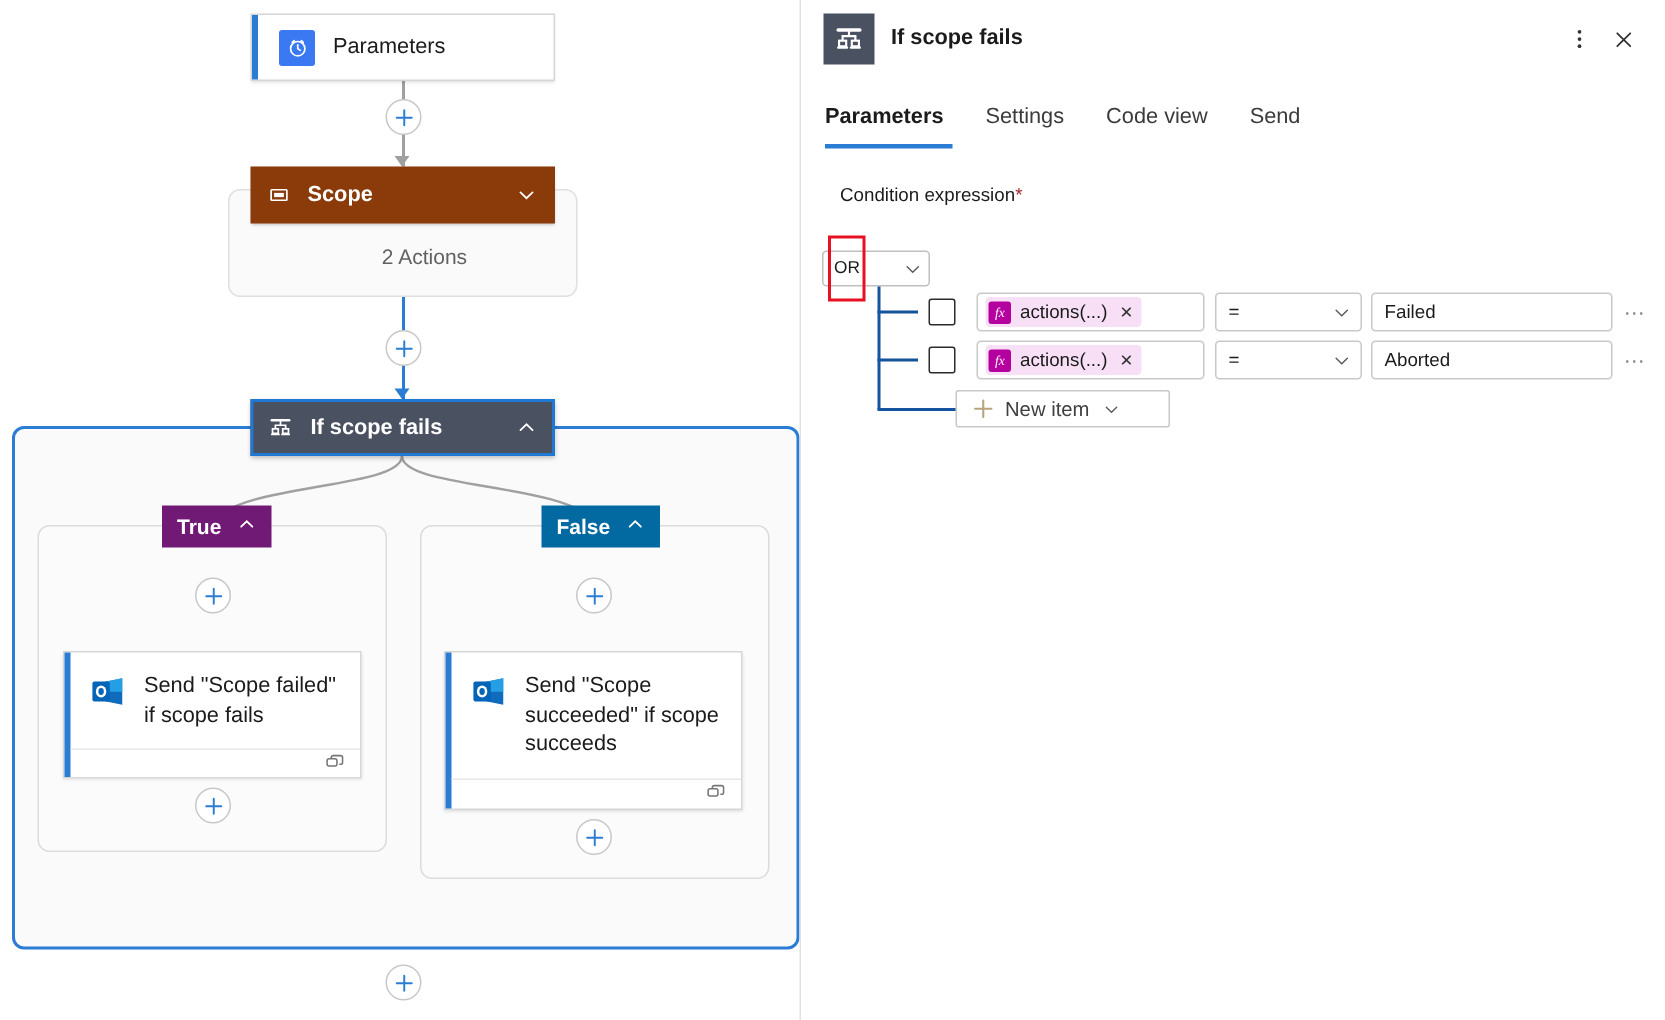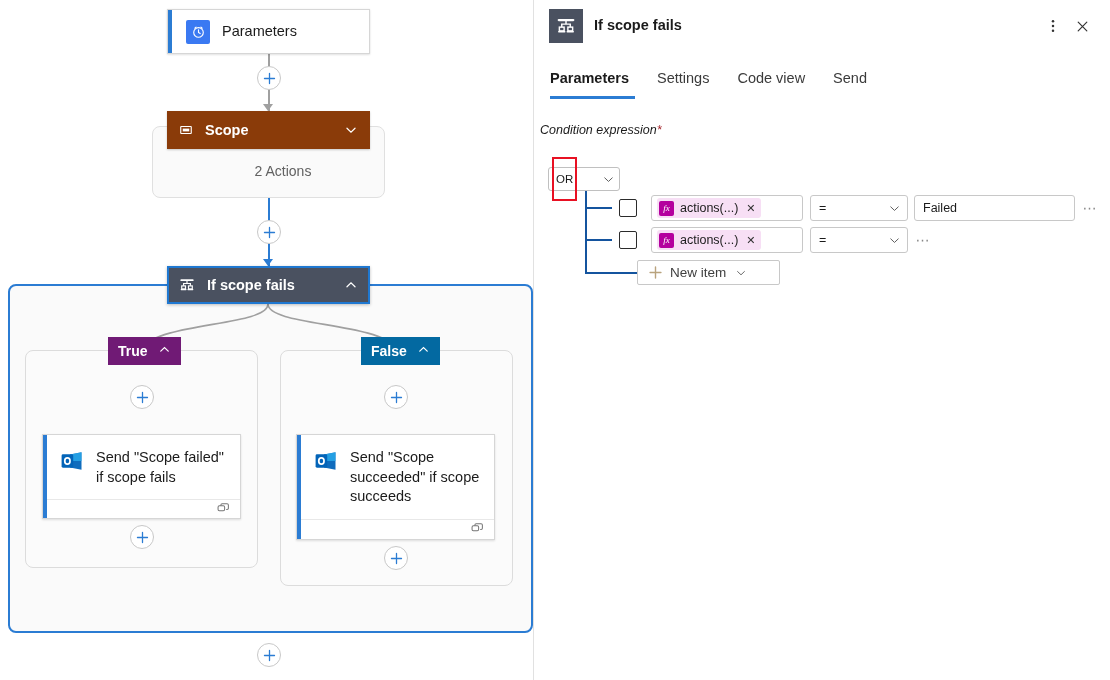--- a/index.html
+++ b/index.html
@@ -163,21 +163,21 @@
     position:relative; padding:0 14px; height:32px; display:flex; align-items:center;
     font-size:14.5px; color:#3b3b3b; cursor:pointer; white-space:nowrap;
   }
   .tab:first-child { padding-left:1px; }
   .tab.active { color:#1b1b1b; font-weight:bold; }
   .tab.active::after {
     content:""; position:absolute; left:1px; right:8px; bottom:-5px; height:3px; background:#2b7cd3;
   }
 
   
-  #cond-label { position:absolute; left:540px; top:123px; font-size:12.5px; color:#1b1b1b;font-style:italic; }
+  #cond-label { position:absolute; left:560px; top:123px; font-size:12.5px; color:#1b1b1b; }
   #cond-label .req { color:#a4262c; }
   #cond-desc { position:absolute; left:548px; top:141px; font-size:14.5px; color:#2b2b2b; }
 
   
   #op-select {
     position:absolute; left:548px; top:167px; width:72px; height:24px;
     border:1px solid #c0c0c0; border-radius:3px; background:#fff;
     display:flex; align-items:center; justify-content:space-between; padding:0 4px 0 3px;
     font-size:12.5px; color:#1b1b1b; cursor:pointer;
   }
@@ -506,20 +506,23 @@
       </span>
     </div>
     <div class="op-field" style="margin-left:7px;">
       <span>=</span>
       <span style="display:flex;">
         <svg width="13" height="13" viewBox="0 0 16 16" fill="none" stroke="#5a5a5a" stroke-width="1.2" stroke-linecap="round">
             <path d="M3.4 6 8 10.4 12.6 6"></path>
           </svg>
       </span>
     </div>
+    <div class="val-field" style="margin-left:6px;">
+      <span>Aborted</span>
+    </div>
     <div class="row-more" style="margin-left:4px;">⋯</div>
   </div>
 
   <div id="new-item">
     <span style="display:flex;">
       <svg width="15" height="15" viewBox="0 0 16 16" stroke="#b9a37e" stroke-width="1.5" stroke-linecap="round">
           <path d="M8 2.2v11.6M2.2 8h11.6"></path>
         </svg>
     </span>
     <span>New item</span>

